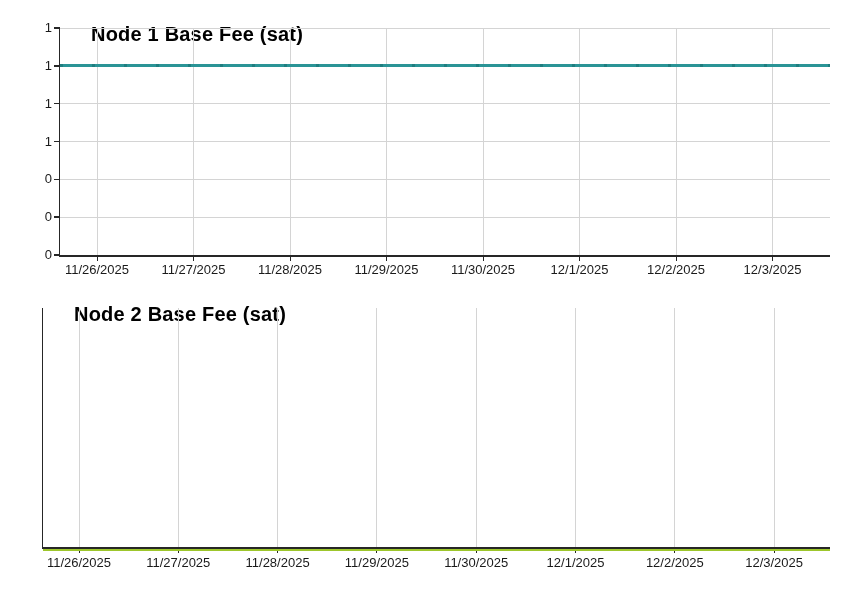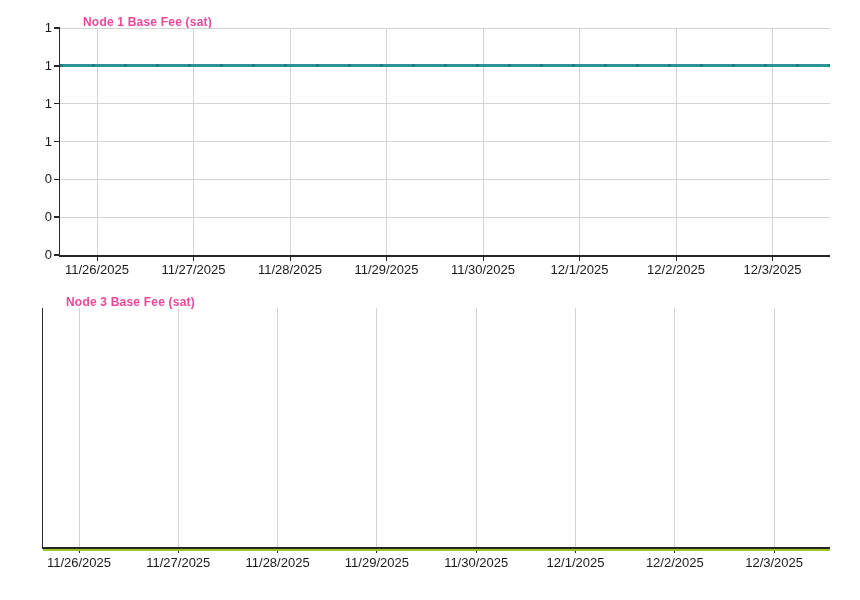--- a/index.html
+++ b/index.html
@@ -2,21 +2,21 @@
 <html><head>
 <meta charset="utf-8">
 <style>
   html,body{margin:0;padding:0;background:#fff;}
   .canvas{
     position:relative;width:860px;height:600px;background:#fff;
     font-family:"Liberation Sans",sans-serif;overflow:hidden;
   }
   .chart{position:absolute;inset:0;pointer-events:none;}
   .chart-title{
-    position:absolute;margin:8px;font-size:12px;font-weight:bold;color:#ec4899;
+    position:absolute;margin:16px;font-size:20px;font-weight:bold;color:#000000;
     white-space:nowrap;letter-spacing:0.2px;
   }
   .gl{position:absolute;background:#d4d4d4;}
   .axis{position:absolute;background:#262626;}
   .tick{position:absolute;background:#262626;}
   .lbl{
     position:absolute;font-size:13px;color:#1a1a1a;line-height:16px;
     white-space:nowrap;
   }
   .xlbl{text-align:center;}
@@ -74,21 +74,21 @@
       <div class="tick" style="left: 54px; top: 216.417px; width: 6px; height: 1.5px;"></div>
       <div class="lbl ylbl" style="left: 18px; top: 209.167px; width: 34px;">0</div>
       <div class="tick" style="left: 54px; top: 254.25px; width: 6px; height: 1.5px;"></div>
       <div class="lbl ylbl" style="left: 18px; top: 247px; width: 34px;">0</div>
       <div class="axis" style="left: 58.5px; top: 28px; width: 1.5px; height: 227px;"></div>
       <div class="axis" style="left: 58.5px; top: 255px; width: 771.5px; height: 1.5px;"></div>
       <div class="series" style="left: 60px; top: 64.3333px; width: 770px; height: 3px; background: repeating-linear-gradient(90deg, rgb(30, 126, 128) 0px, rgb(30, 126, 128) 3px, rgb(42, 148, 150) 3px, rgb(42, 148, 150) 32px);"></div>
     </section>
 
   <section class="chart" id="chart-1">
-    <h2 class="chart-title" style="left:58px;top:287px;">Node 3 Base Fee (sat)</h2>
+    <h2 class="chart-title" style="left:58px;top:287px;">Node 2 Base Fee (sat)</h2>
     <div class="plot"></div>
   <div class="gl" style="left: 78.5px; top: 308px; width: 1px; height: 239px;"></div>
       <div class="tick" style="left: 78.5px; top: 547px; width: 1px; height: 6px;"></div>
       <div class="lbl xlbl" style="left: 31px; top: 555px; width: 96px;">11/26/2025</div>
       <div class="gl" style="left: 177.8px; top: 308px; width: 1px; height: 239px;"></div>
       <div class="tick" style="left: 177.8px; top: 547px; width: 1px; height: 6px;"></div>
       <div class="lbl xlbl" style="left: 130.3px; top: 555px; width: 96px;">11/27/2025</div>
       <div class="gl" style="left: 277.1px; top: 308px; width: 1px; height: 239px;"></div>
       <div class="tick" style="left: 277.1px; top: 547px; width: 1px; height: 6px;"></div>
       <div class="lbl xlbl" style="left: 229.6px; top: 555px; width: 96px;">11/28/2025</div>

